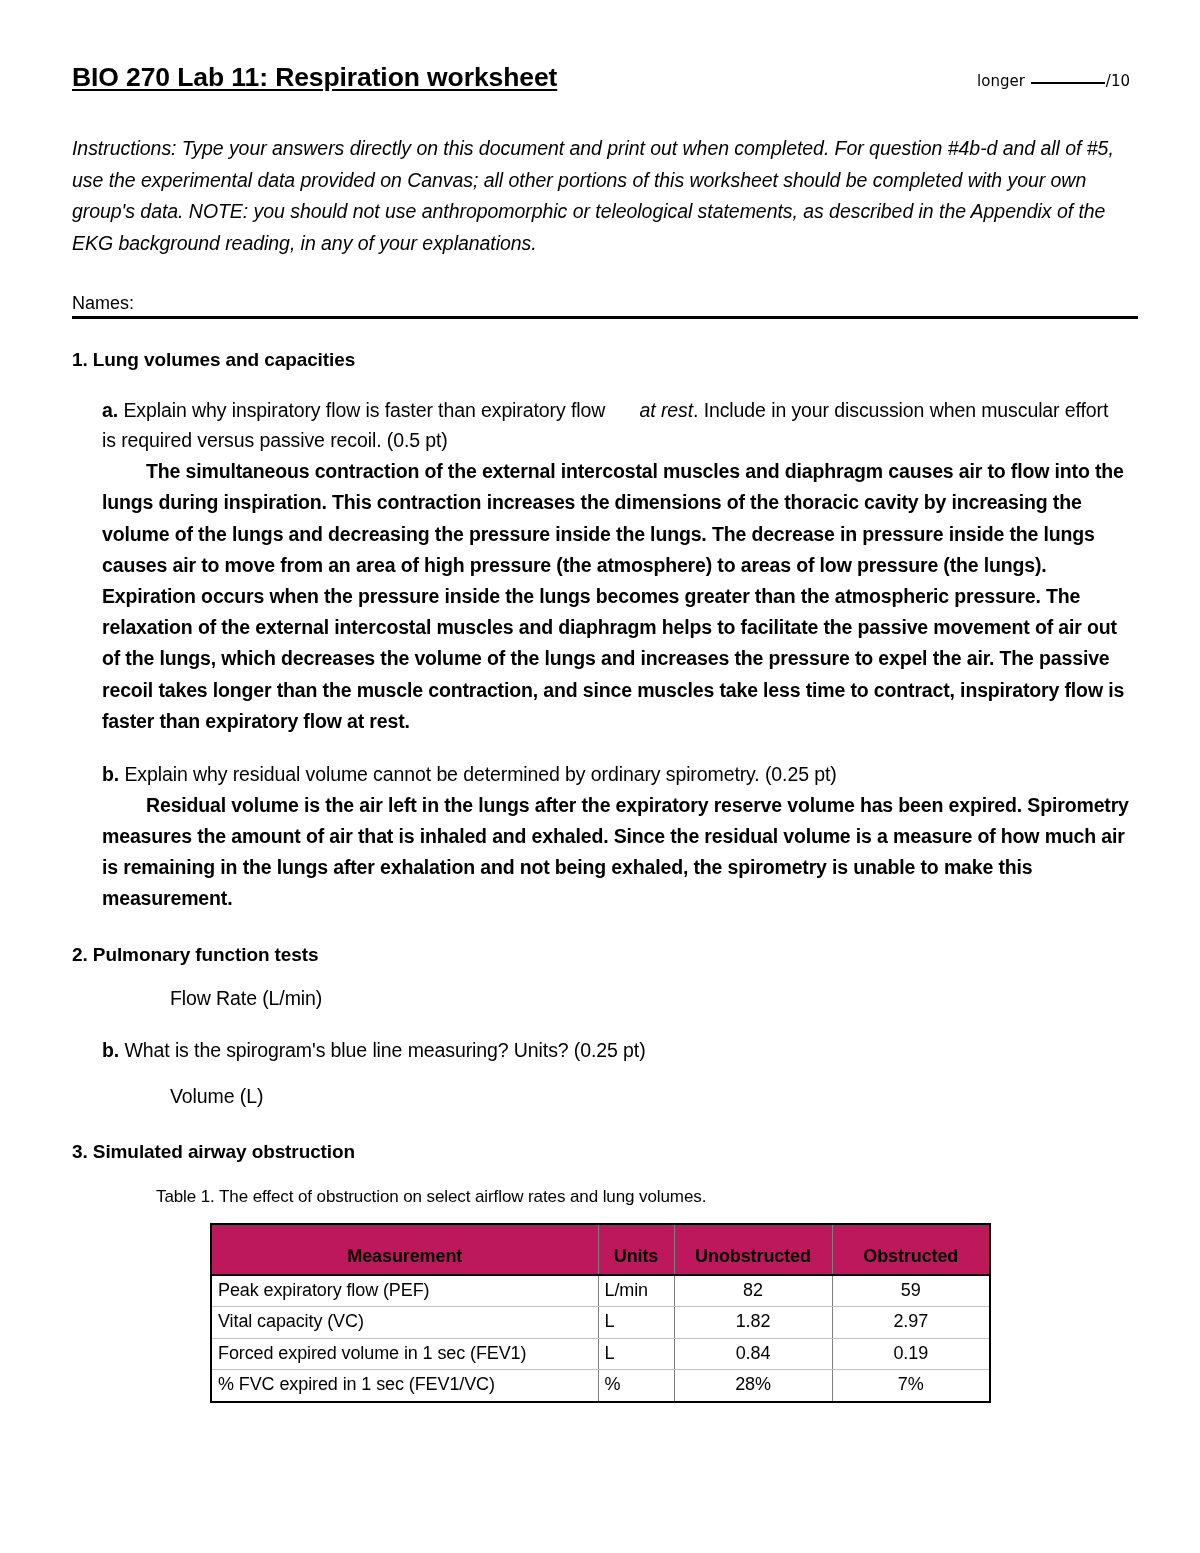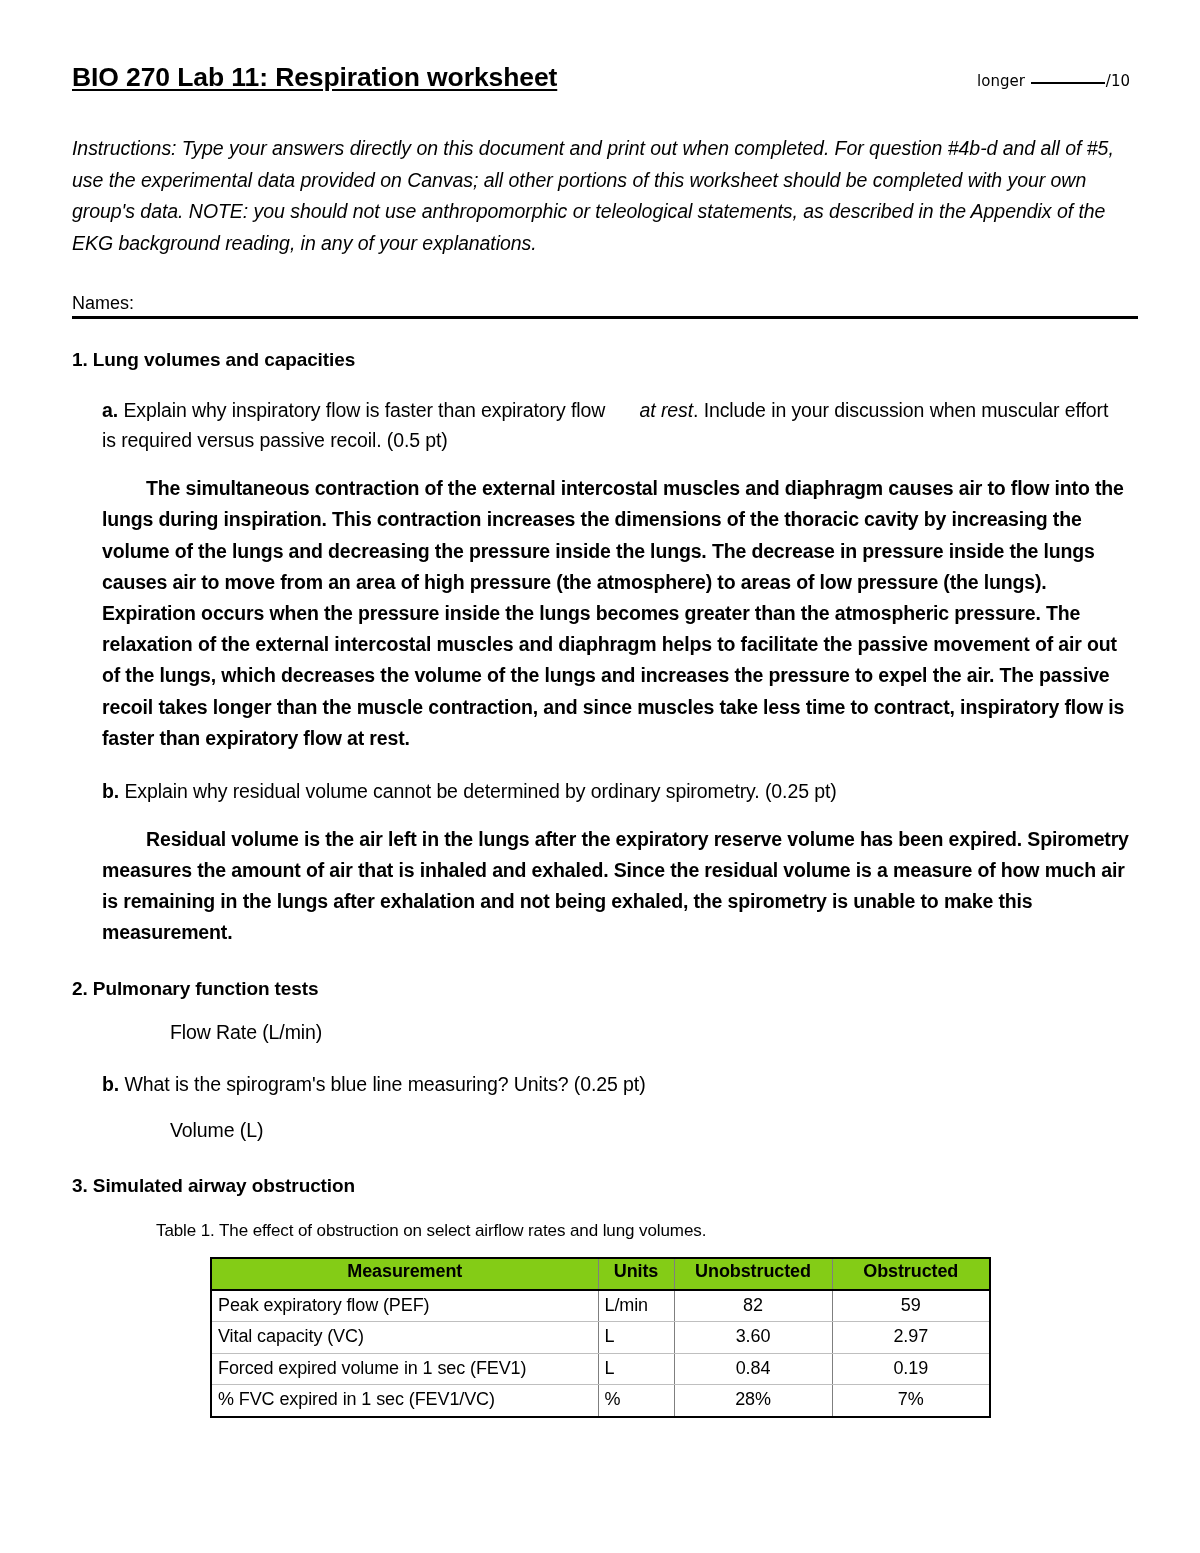--- a/index.html
+++ b/index.html
@@ -95,21 +95,20 @@
   }
   .question .q-letter {
     font-weight: bold;
   }
   .question em {
     font-style: italic;
     margin-left: 29px;
   }
   .answer {
     margin-left: 30px;
-    margin-top: 17px;
     font-size: 19.5px;
     font-weight: bold;
     line-height: 1.60;
     max-width: 1040px;
     text-indent: 44px;
     letter-spacing: -0.15px;
   }
   .answer-short {
     margin-left: 98px;
     margin-top: 16px;
@@ -145,26 +144,26 @@
   table.data-table td {
     border-left: 1px solid #7f7f7f;
     border-right: 1px solid #7f7f7f;
     border-top: 1px solid #bfbfbf;
     border-bottom: 1px solid #bfbfbf;
     padding: 3px 6px 5px 6px;
     line-height: 1.25;
     letter-spacing: -0.1px;
   }
   table.data-table thead th {
-    background: #84cc16;
+    background: #be185d;
     font-weight: bold;
     text-align: center;
     border-top: 2px solid #000;
     border-bottom: 2px solid #000;
-    padding-top: 1px;
+    padding-top: 20px;
     padding-bottom: 6px;
   }
   table.data-table thead th.th-meas { border-left: 2px solid #000; }
   table.data-table thead th.th-ob   { border-right: 2px solid #000; }
 
   table.data-table tbody td.cell-meas {
     text-align: left;
     border-left: 2px solid #000;
   }
   table.data-table tbody td.cell-units { text-align: left; }
@@ -247,21 +246,21 @@
         <tbody>
           <tr>
             <td class="cell-meas">Peak expiratory flow (PEF)</td>
             <td class="cell-units">L/min</td>
             <td class="cell-val">82</td>
             <td class="cell-val cell-ob">59</td>
           </tr>
           <tr>
             <td class="cell-meas">Vital capacity (VC)</td>
             <td class="cell-units">L</td>
-            <td class="cell-val">3.60</td>
+            <td class="cell-val">1.82</td>
             <td class="cell-val cell-ob">2.97</td>
           </tr>
           <tr>
             <td class="cell-meas">Forced expired volume in 1 sec (FEV1)</td>
             <td class="cell-units">L</td>
             <td class="cell-val">0.84</td>
             <td class="cell-val cell-ob">0.19</td>
           </tr>
           <tr>
             <td class="cell-meas">% FVC expired in 1 sec (FEV1/VC)</td>

